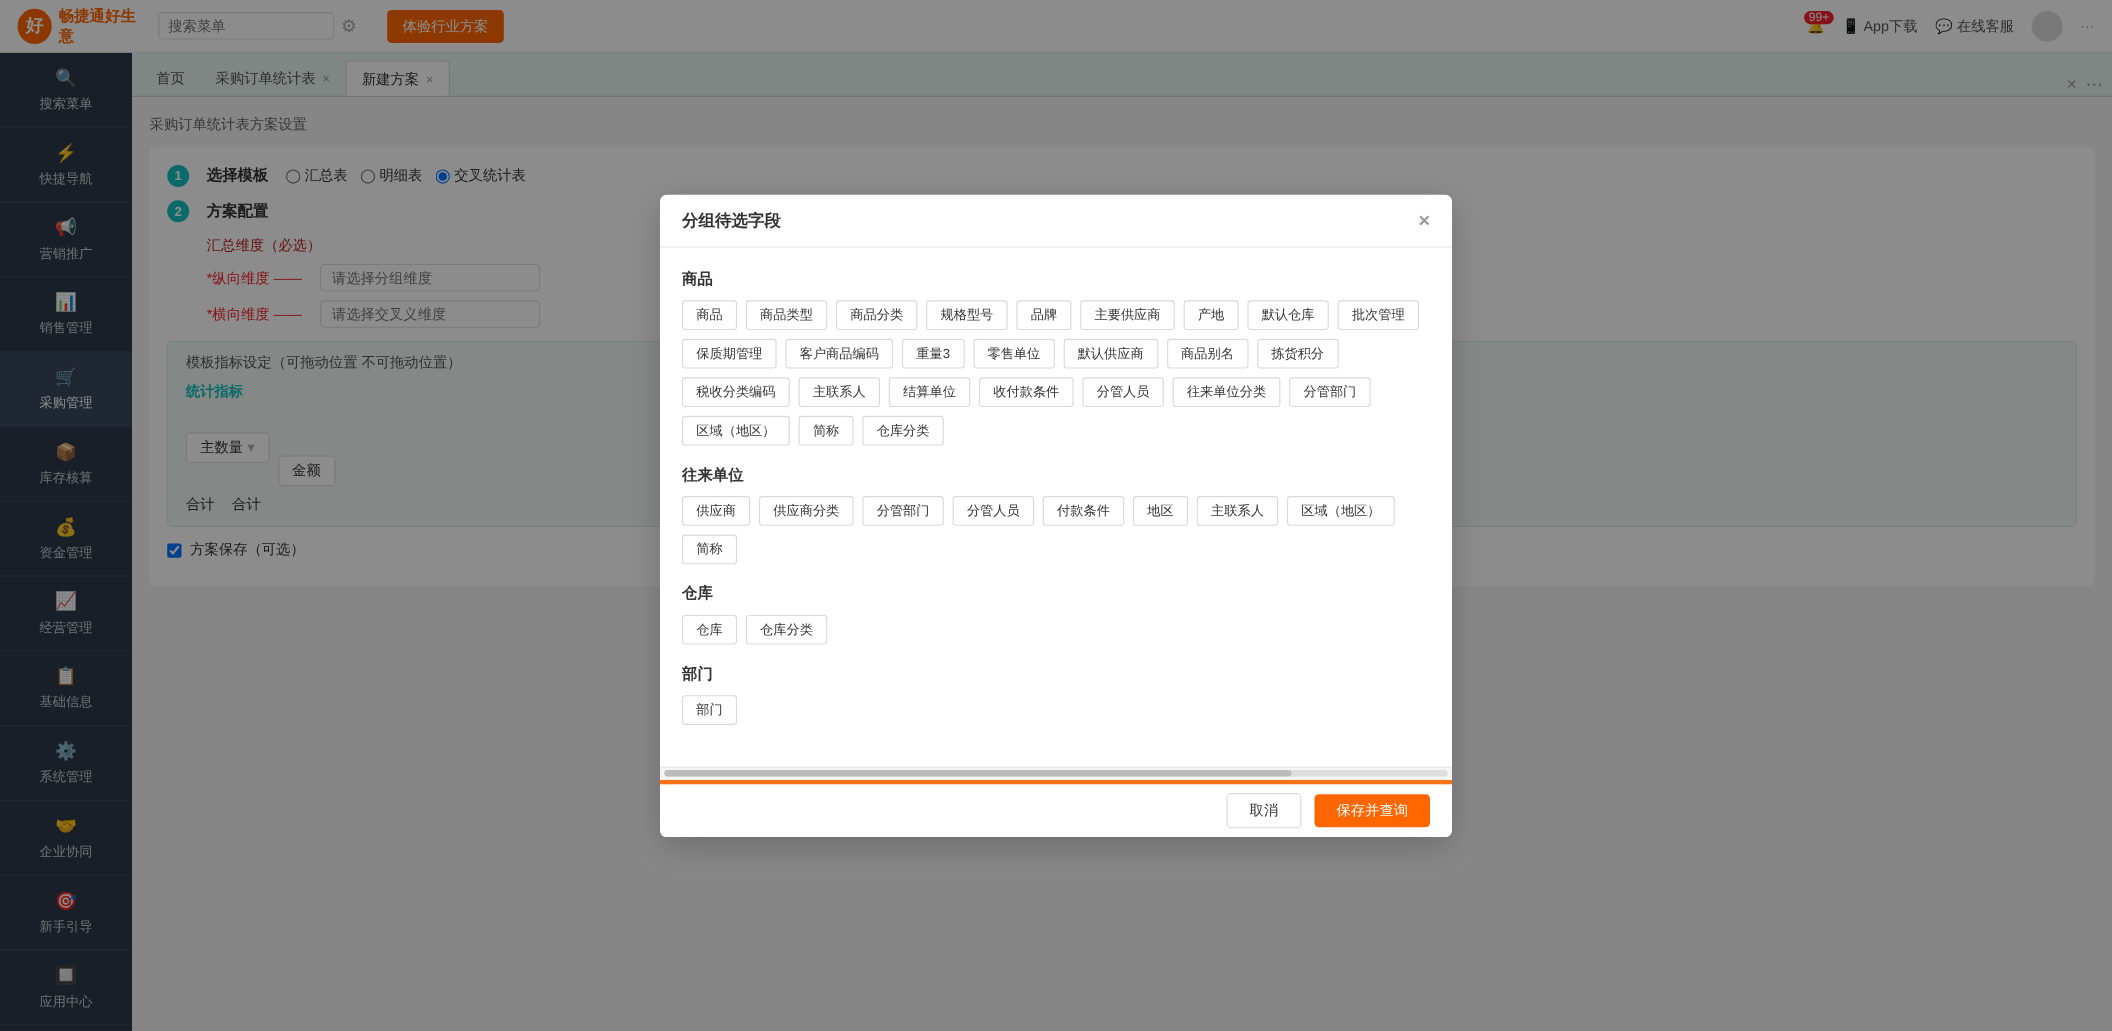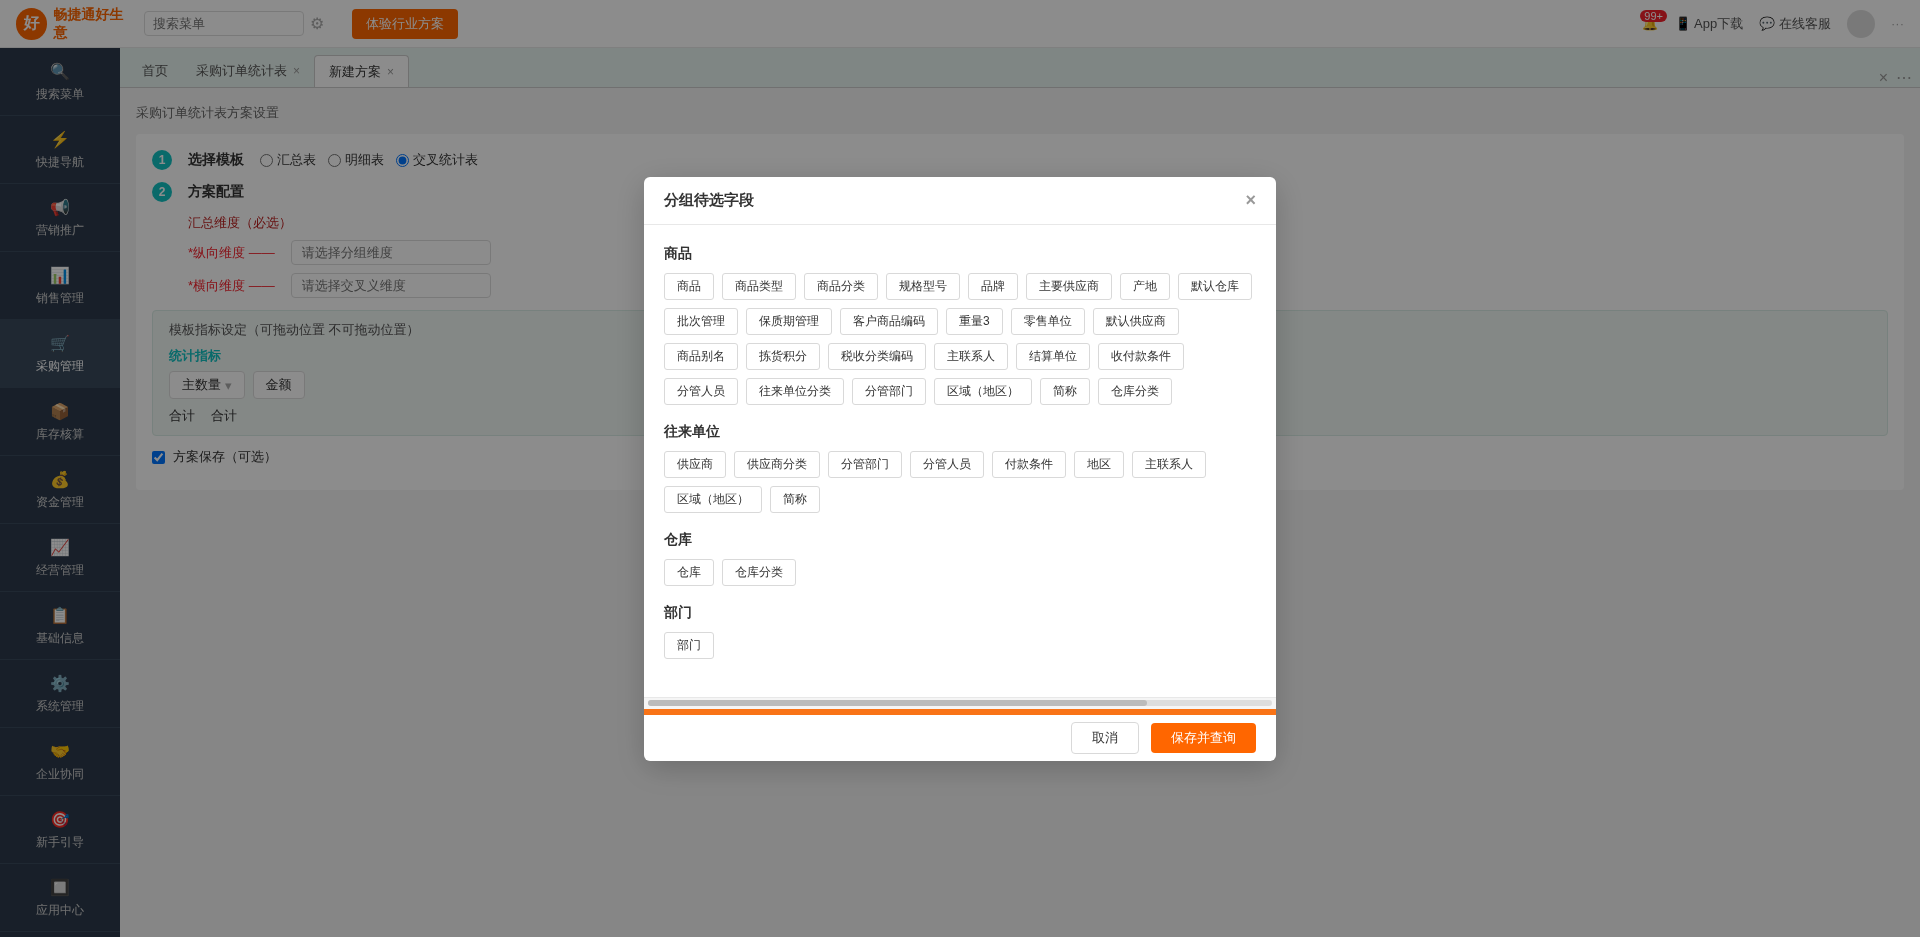--- a/index.html
+++ b/index.html
@@ -143,21 +143,21 @@
       position: fixed; top: 0; left: 0; right: 0; bottom: 0;
       background: rgba(0,0,0,0.45);
       z-index: 200;
       display: flex; align-items: center; justify-content: center;
     }
 
     
     .modal {
       background: #fff;
       border-radius: 6px;
-      width: 632px;
+      width: 720px;
       max-height: 620px;
       display: flex; flex-direction: column;
       box-shadow: 0 8px 32px rgba(0,0,0,0.2);
       position: relative;
     }
     .modal-header {
       height: 48px;
       padding: 0 20px;
       display: flex; align-items: center; justify-content: space-between;
       border-bottom: 1px solid #e8e8e8;
@@ -170,21 +170,21 @@
       cursor: pointer; color: #999; font-size: 18px;
       line-height: 1;
     }
     .modal-body {
       flex: 1;
       overflow-y: auto;
       padding: 20px;
     }
     .modal-footer {
       height: 52px;
-      border-top: 6px solid #f97316;
+      border-top: 4px solid #f97316;
       display: flex; align-items: center; justify-content: flex-end;
       padding: 0 20px;
       gap: 12px;
       flex-shrink: 0;
     }
 
     
     .field-section { margin-bottom: 18px; }
     .field-section-title {
       font-size: 14px;
@@ -403,21 +403,21 @@
         <input type="text" style="border: 1px solid rgb(221, 221, 221); border-radius: 4px; padding: 4px 10px; width: 200px; font-size: 13px;" placeholder="请选择交叉义维度">
       </div>
     </div>
     <div style="background:#f0f7f4; border:1px solid #d9ece5; border-radius:4px; padding:10px 16px; margin-bottom:12px;">
       <div style="margin-bottom:8px; font-size:13px; color:#555;">模板指标设定（可拖动位置 不可拖动位置）</div>
       <div style="font-size:13px; font-weight:bold; margin-bottom:6px; color:#13c2c2;">统计指标</div>
       <div style="display:flex; gap:8px; align-items:center;">
         <div style="border:1px solid #ddd; background:#fff; border-radius:4px; padding:4px 12px; font-size:13px; display:flex; align-items:center; gap:4px;">
           主数量 <span style="color:#aaa;">▾</span>
         </div>
-        <div style="border:1px solid #ddd; background:#fff; border-radius:4px; padding:4px 12px; font-size:13px;">金额</div>
+        <div style="border:1px solid #ddd; background:#fff; border-radius:4px; padding:4px 12px; font-size:13px;margin-top:43px;">金额</div>
       </div>
       <div style="margin-top:8px; display:flex; gap:16px; font-size:13px;">
         <span>合计</span>
         <span>合计</span>
       </div>
     </div>
     <div style="display:flex; align-items:center; gap:8px; margin-bottom:8px;">
       <input type="checkbox" checked="" style="">
       <span>方案保存（可选）</span>
     </div>

